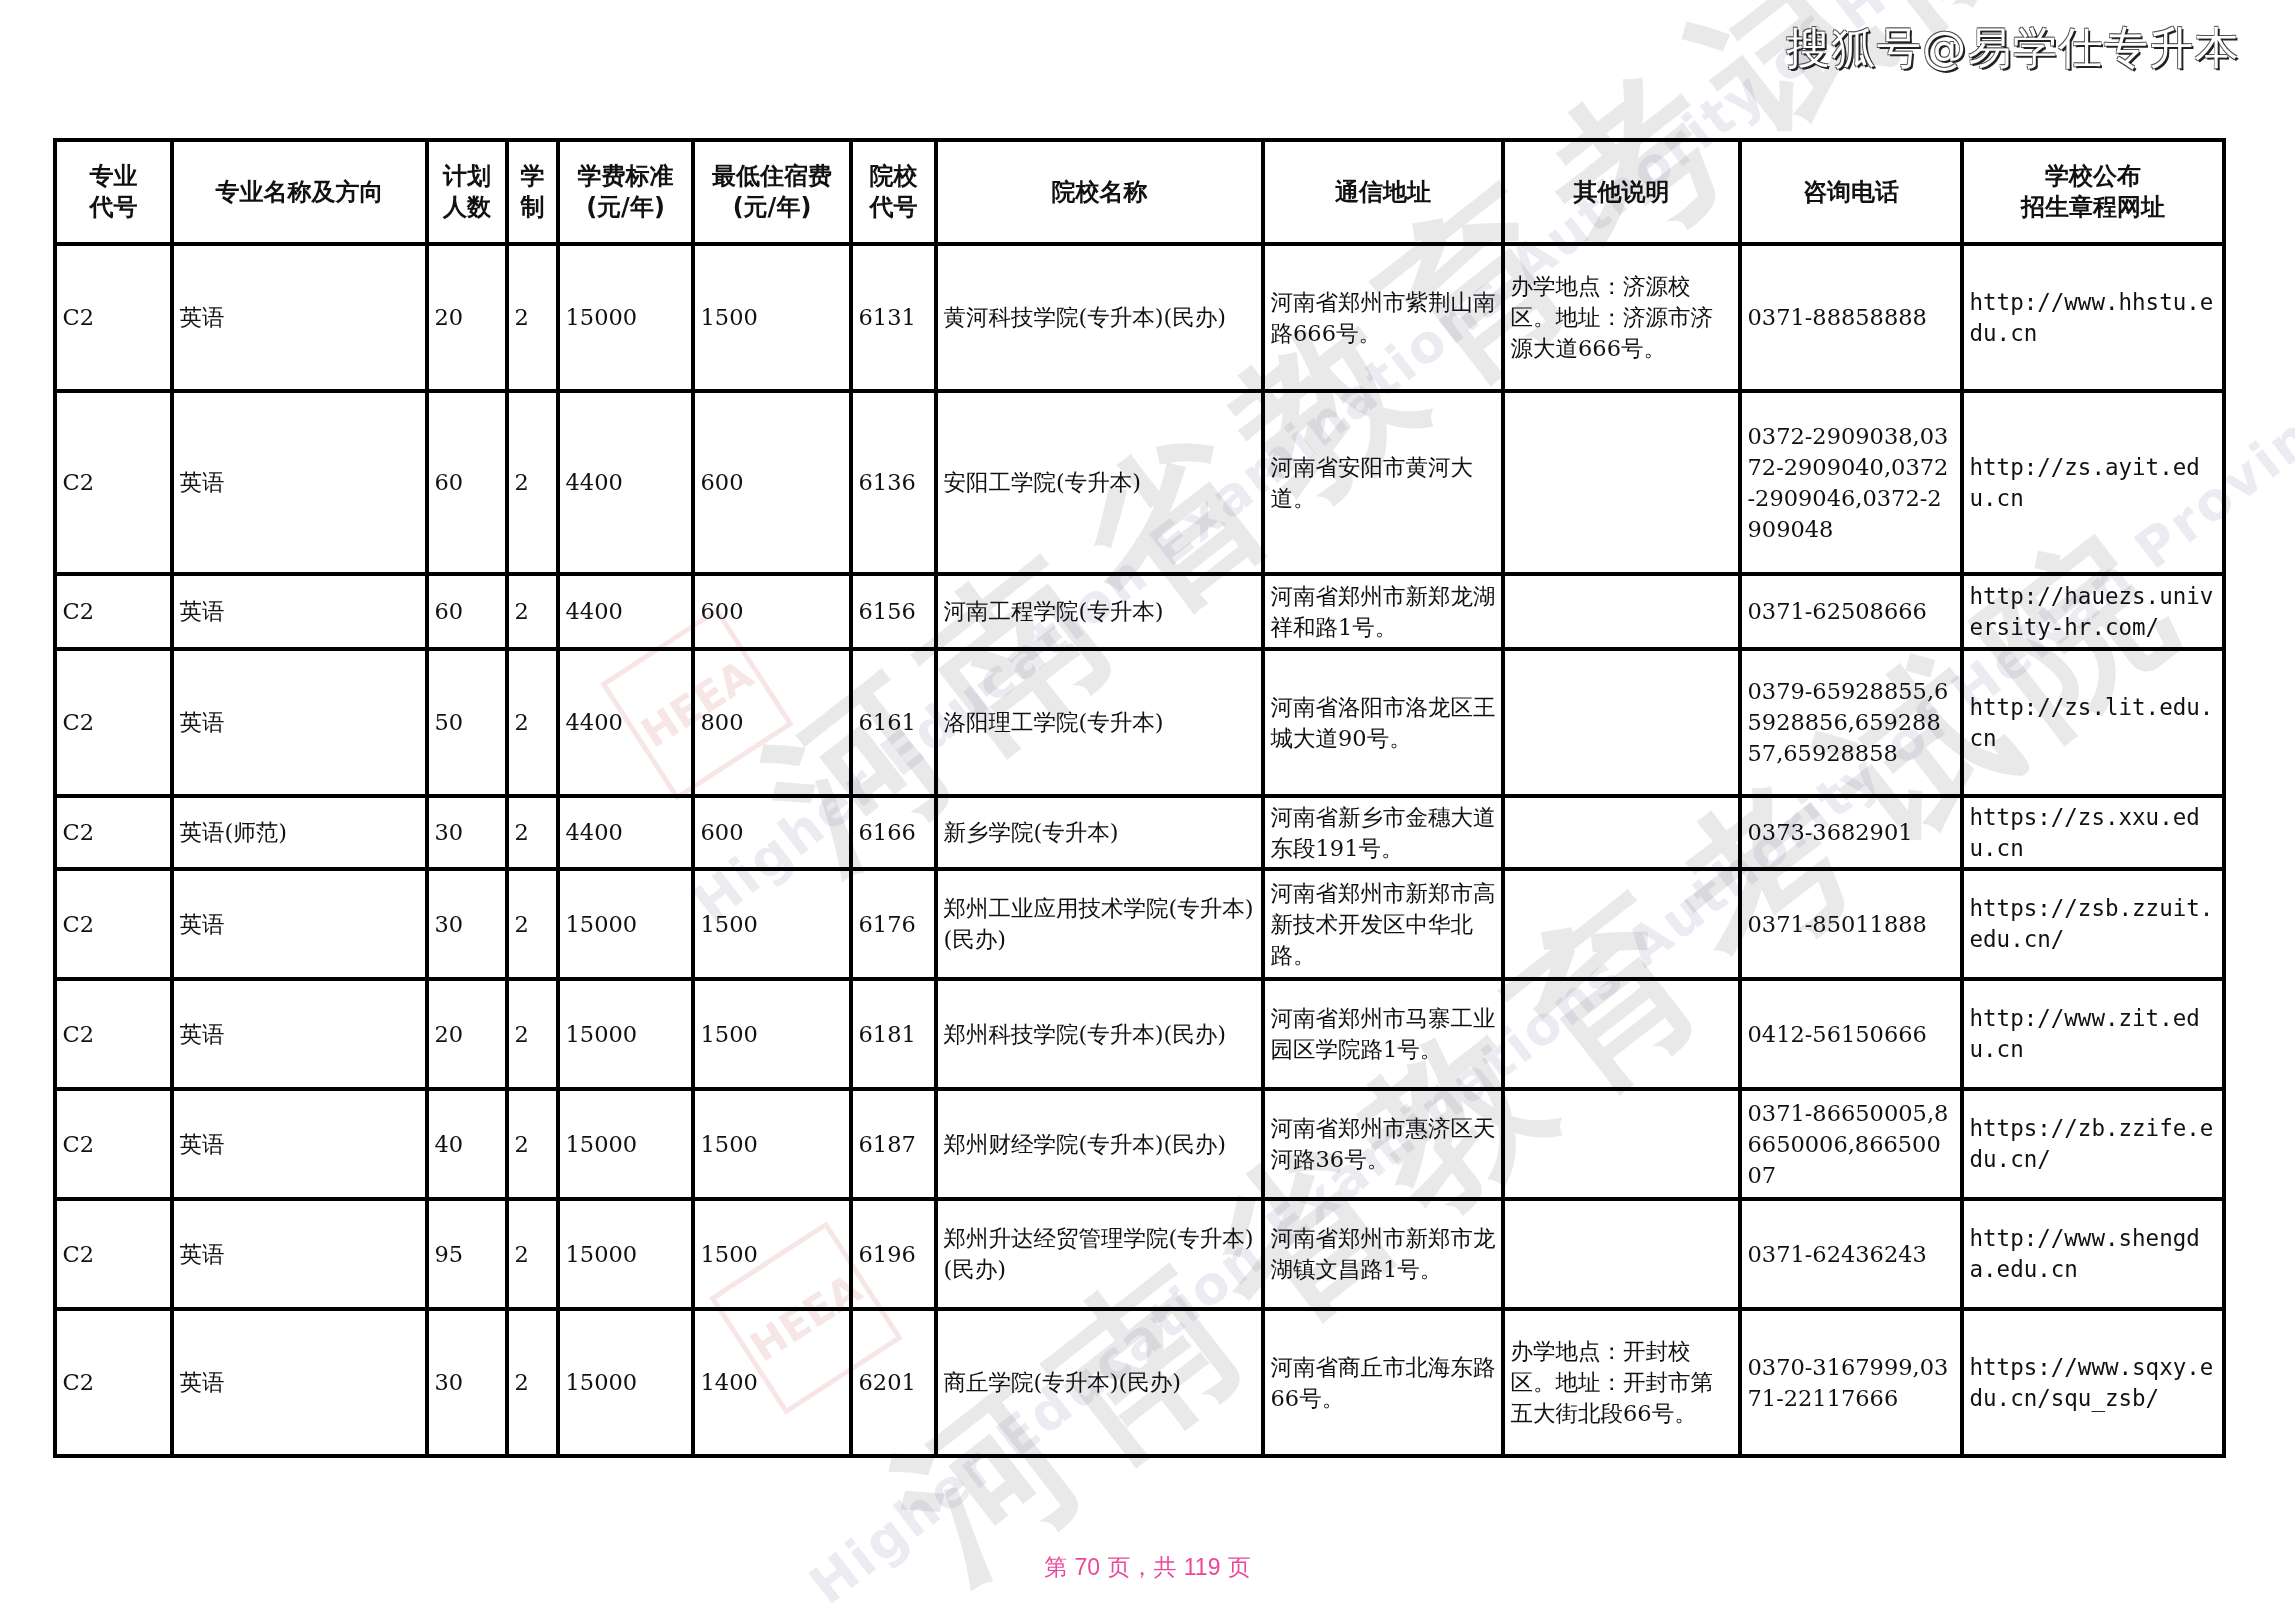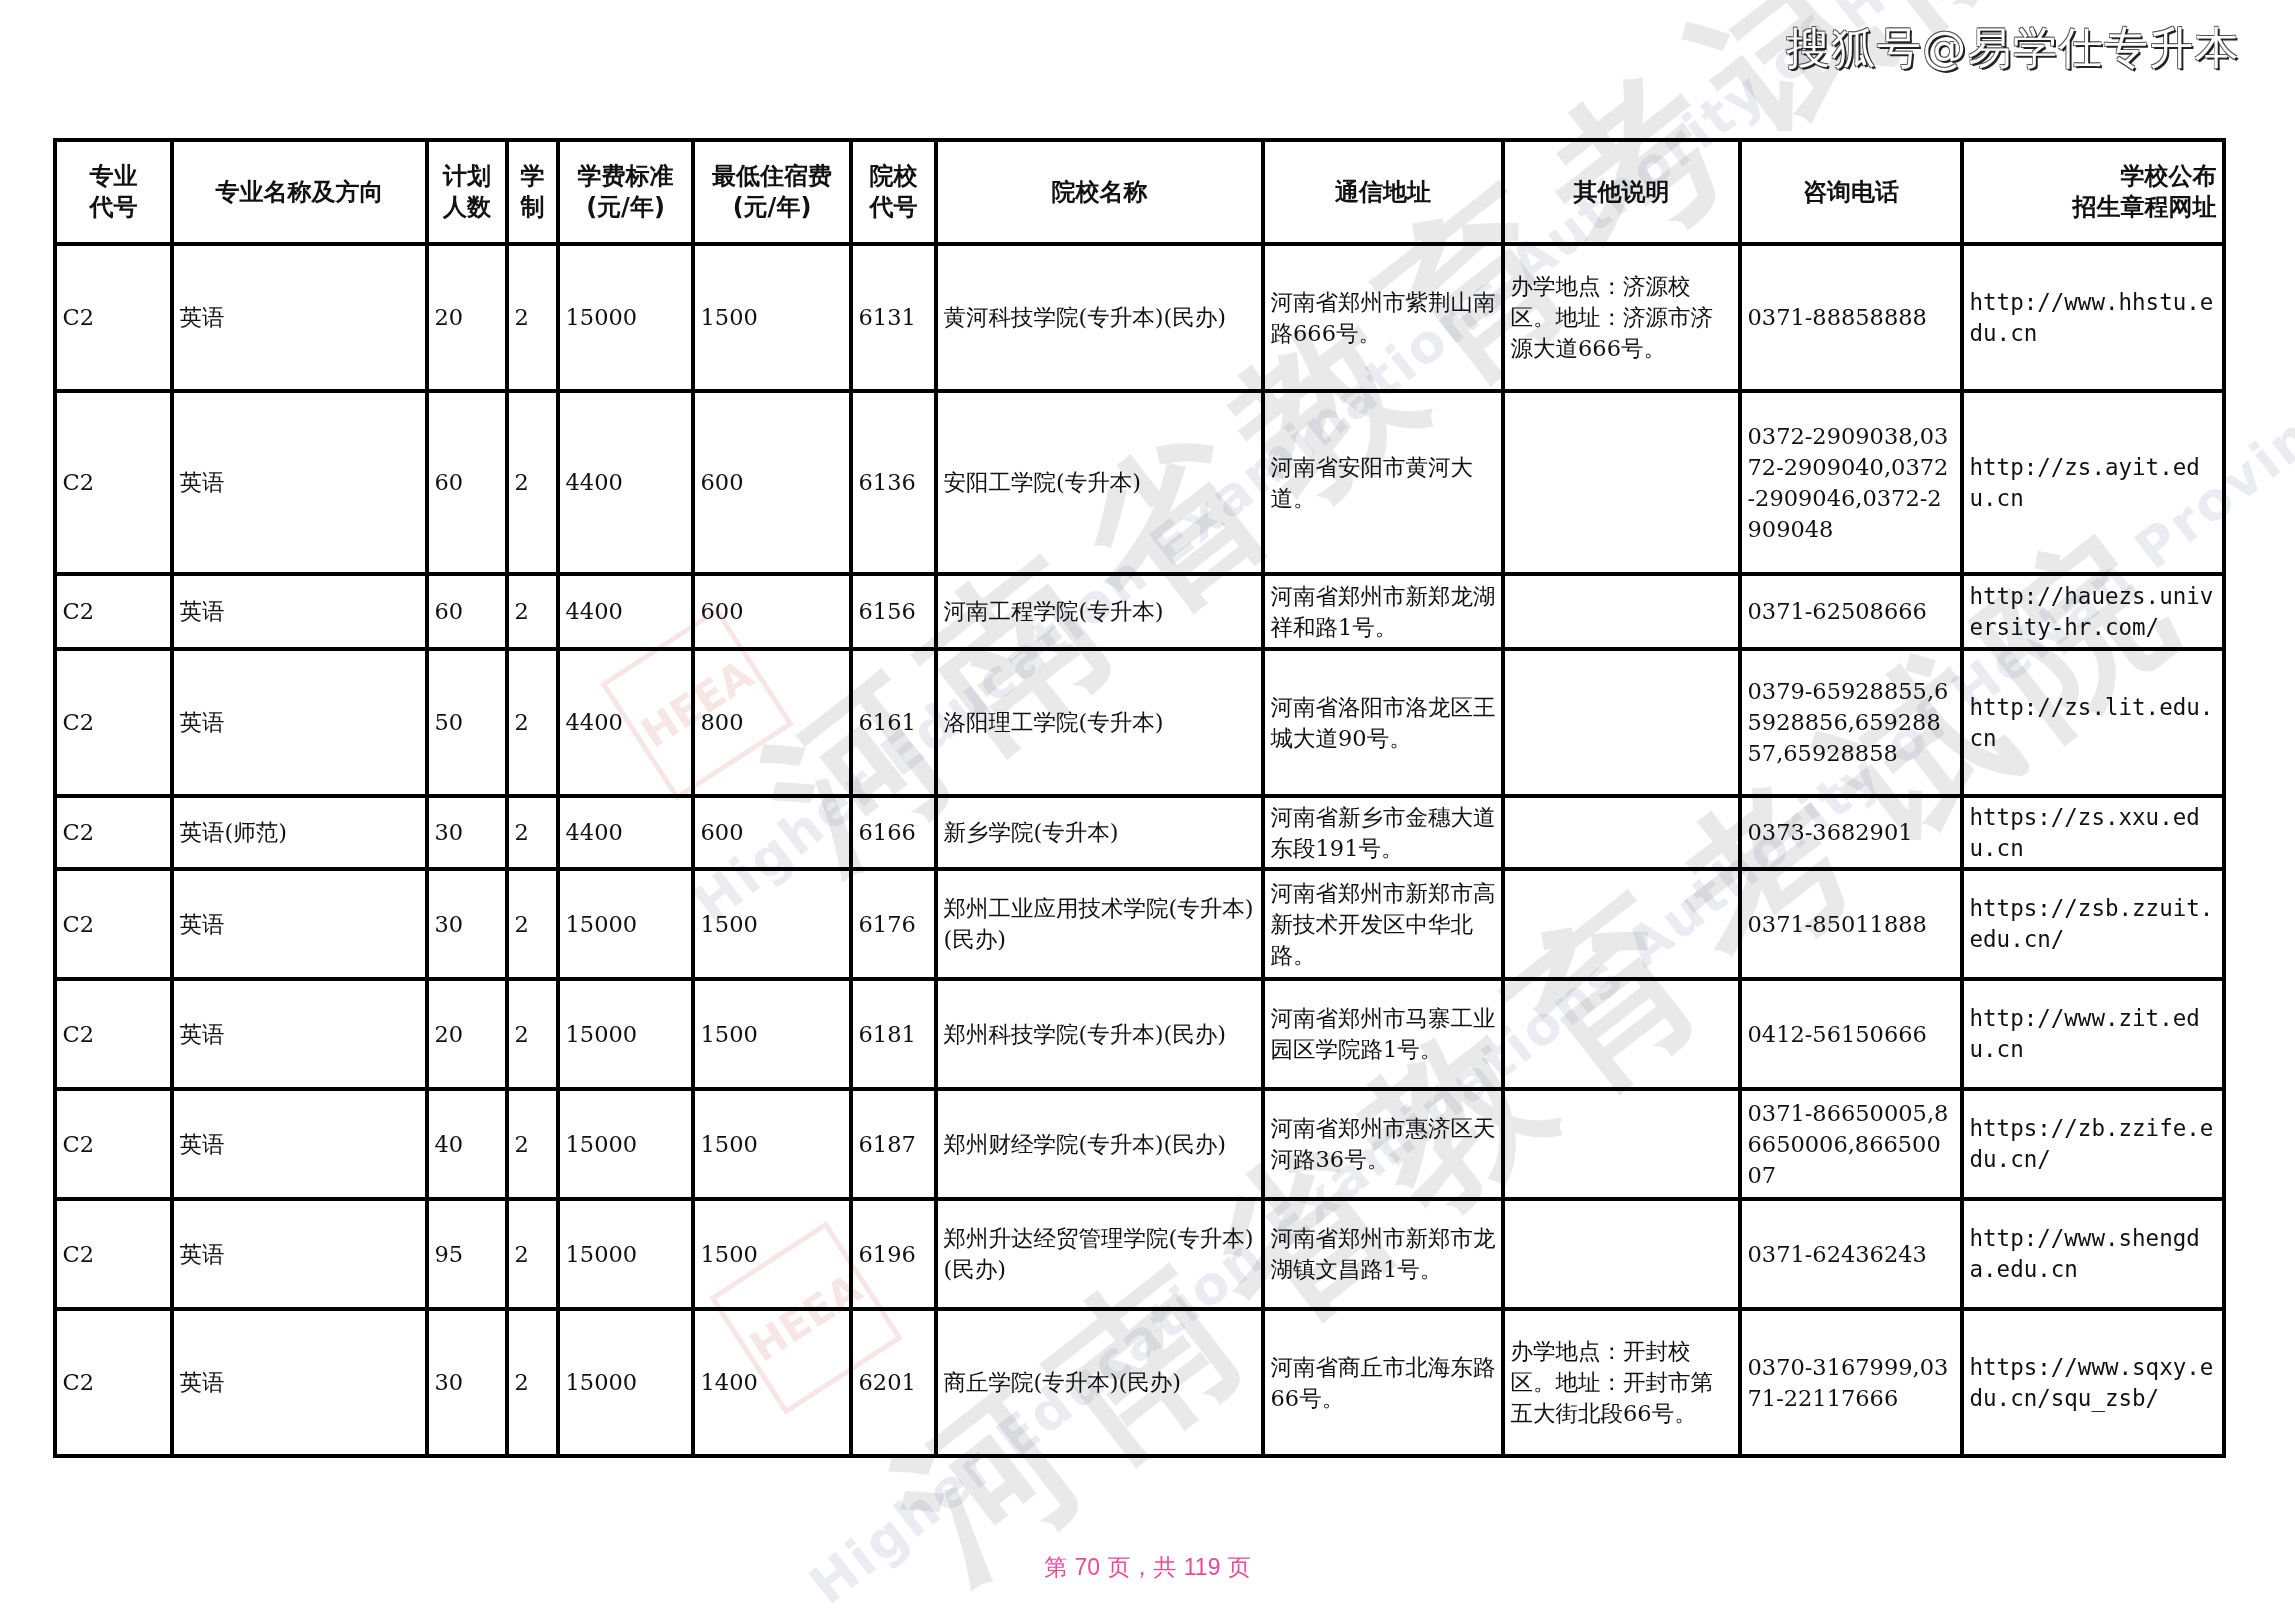--- a/index.html
+++ b/index.html
@@ -62,21 +62,21 @@
         <th style="white-space: pre-line;">学费标准
 (元/年)</th>
         <th style="white-space: pre-line;">最低住宿费
 (元/年)</th>
         <th style="white-space: pre-line;">院校
 代号</th>
         <th style="white-space: pre-line;">院校名称</th>
         <th style="white-space: pre-line;">通信地址</th>
         <th style="white-space: pre-line;">其他说明</th>
         <th style="white-space: pre-line;">咨询电话</th>
-        <th style="white-space: pre-line; text-align: right;">学校公布
+        <th style="white-space: pre-line;">学校公布
 招生章程网址</th>
       </tr>
   </thead>
   <tbody id="tbody">
       <tr style="height: 147px;">
         <td class="c">C2</td>
         <td class="l">英语</td>
         <td class="c">20</td>
         <td class="c">2</td>
         <td class="c">15000</td>

